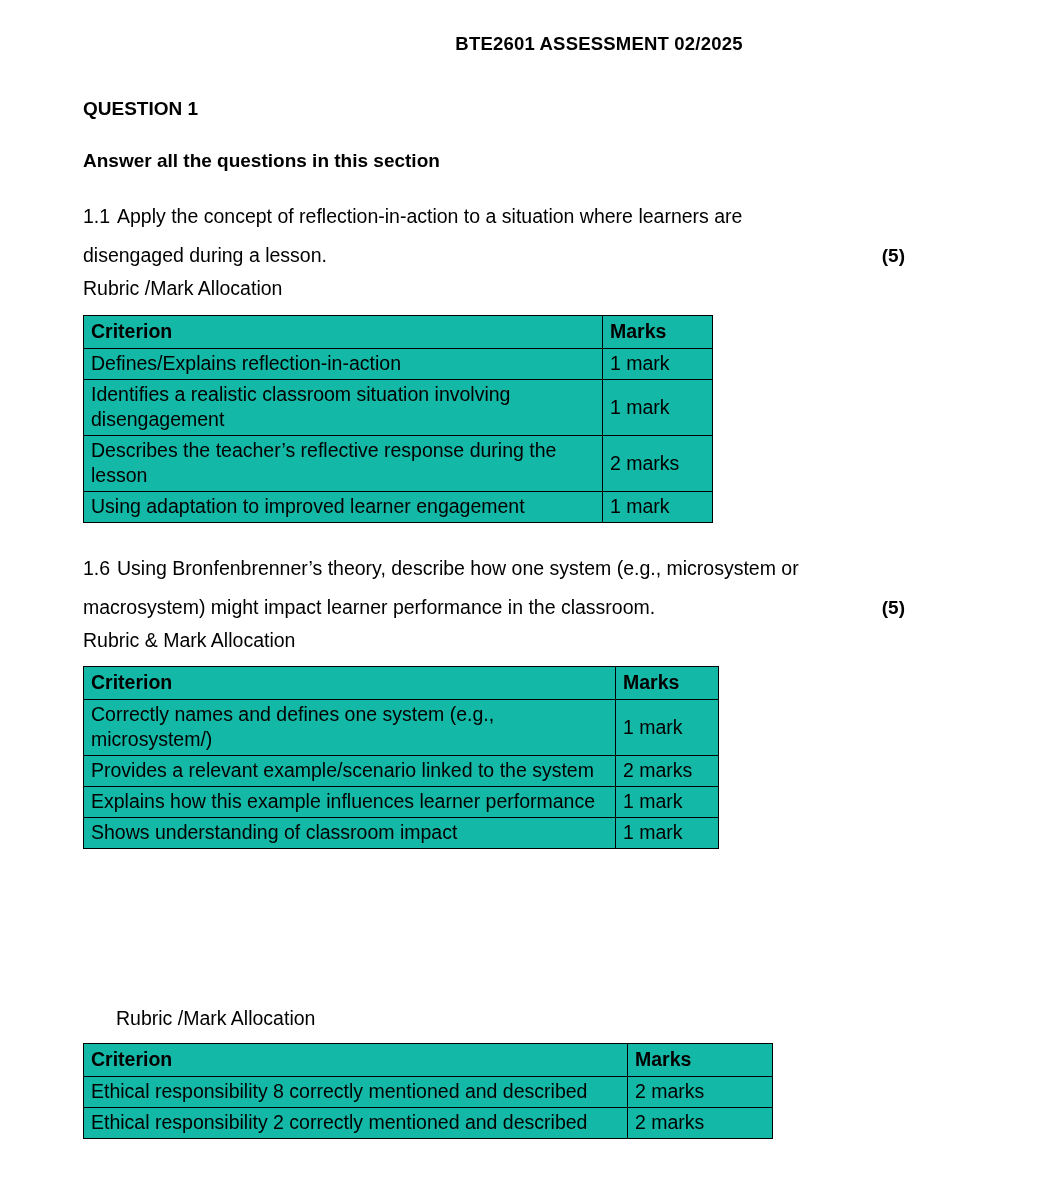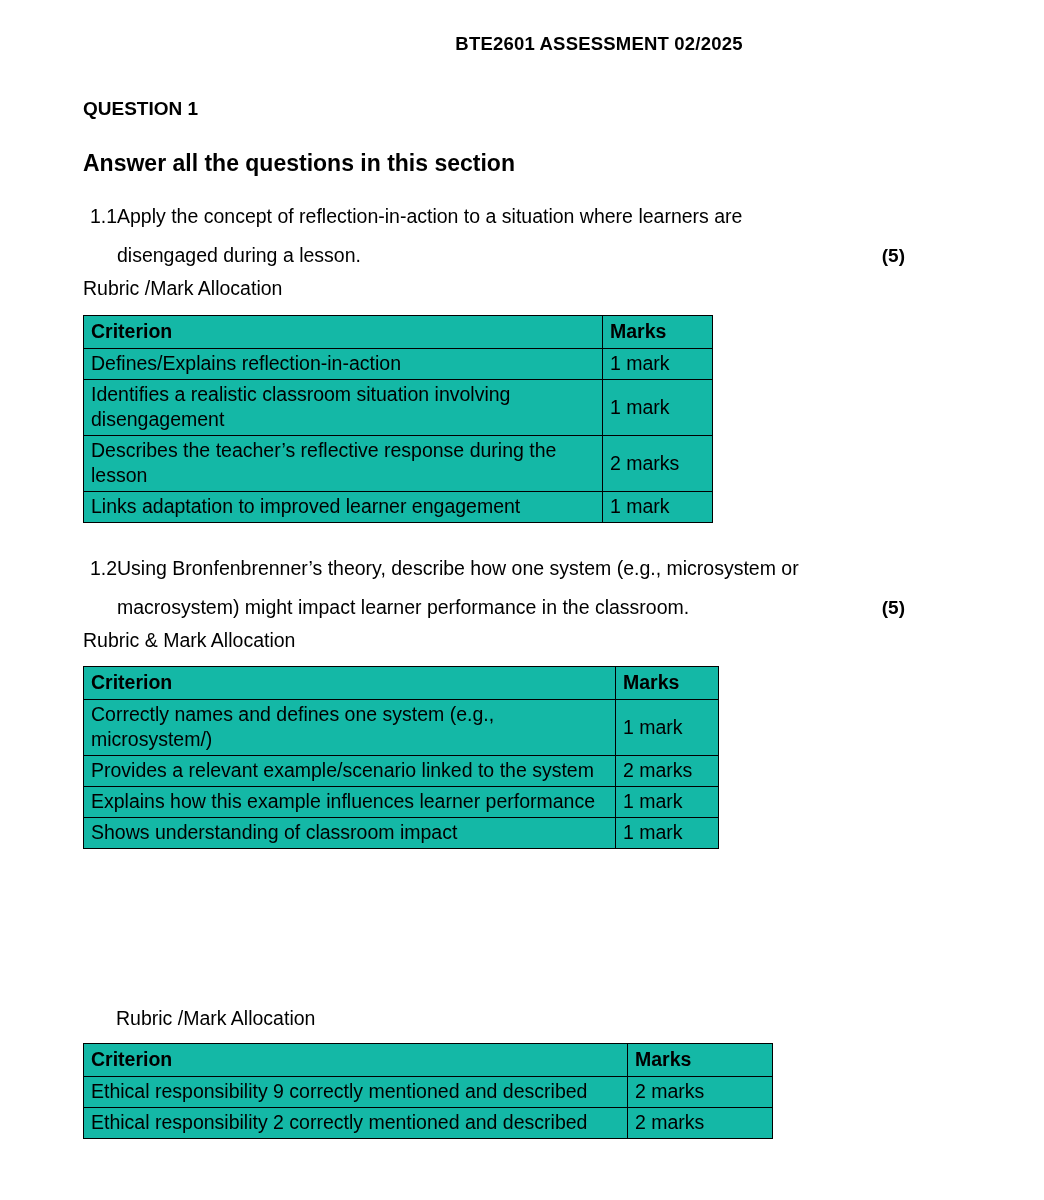--- a/index.html
+++ b/index.html
@@ -41,49 +41,47 @@
     position: absolute;
     left: 83px;
     top: 98px;
     font-size: 19px;
     font-weight: bold;
   }
   .section-instruction {
     position: absolute;
     left: 83px;
     top: 150px;
-    font-size: 23px;
+    font-size: 19px;
     font-weight: bold;
   }
 
   
   .question {
     position: absolute;
     left: 83px;
     width: 830px;
     font-size: 19.5px;
     line-height: 39px;
   }
   .q-line {
     position: relative;
     display: block;
     white-space: nowrap;
   }
   .q-num {
     display: inline-block;
     width: 34px;
     vertical-align: top;
-    text-align: right;
   }
   .q-body {
     display: inline-block;
     vertical-align: top;
   }
   .q-line.indent .q-body {
-    margin-left: 34px;
   }
   .marks-allocation {
     position: absolute;
     right: 8px;
     font-weight: bold;
     font-size: 19px;
   }
   .bold-period { font-weight: bold; }
 
   .rubric-label {
@@ -173,29 +171,29 @@
       </tr>
       <tr>
         <td>Identifies a realistic classroom situation involving disengagement</td>
         <td class="marks-cell">1 mark</td>
       </tr>
       <tr>
         <td>Describes the teacher’s reflective response during the lesson</td>
         <td class="marks-cell">2 marks</td>
       </tr>
       <tr>
-        <td>Links adaptation to improved learner engagement</td>
+        <td>Using adaptation to improved learner engagement</td>
         <td class="marks-cell">1 mark</td>
       </tr>
     </tbody>
   </table>
 
   <div class="question" style="top:549px;">
     <span class="q-line">
-      <span class="q-num">1.2</span><span class="q-body">Using Bronfenbrenner’s theory, describe how one system (e.g., microsystem or</span>
+      <span class="q-num">1.6</span><span class="q-body">Using Bronfenbrenner’s theory, describe how one system (e.g., microsystem or</span>
     </span>
     <span class="q-line indent">
       <span class="q-body">macrosystem) might impact learner performance in the classroom.</span>
       <span class="marks-allocation">(5)</span>
     </span>
   </div>
 
   <div class="rubric-label" style="top:629px;">Rubric &amp; Mark Allocation</div>
 
   <table class="rubric" id="rubric-table-2">
@@ -238,21 +236,21 @@
         <col class="c-marks">
       </colgroup>
     <thead>
       <tr>
         <th>Criterion</th>
         <th>Marks</th>
       </tr>
     </thead>
     <tbody>
       <tr>
-        <td>Ethical responsibility 9 correctly mentioned and described</td>
+        <td>Ethical responsibility 8 correctly mentioned and described</td>
         <td class="marks-cell">2 marks</td>
       </tr>
       <tr>
         <td>Ethical responsibility 2 correctly mentioned and described</td>
         <td class="marks-cell">2 marks</td>
       </tr>
     </tbody>
   </table>
 
 </div>

